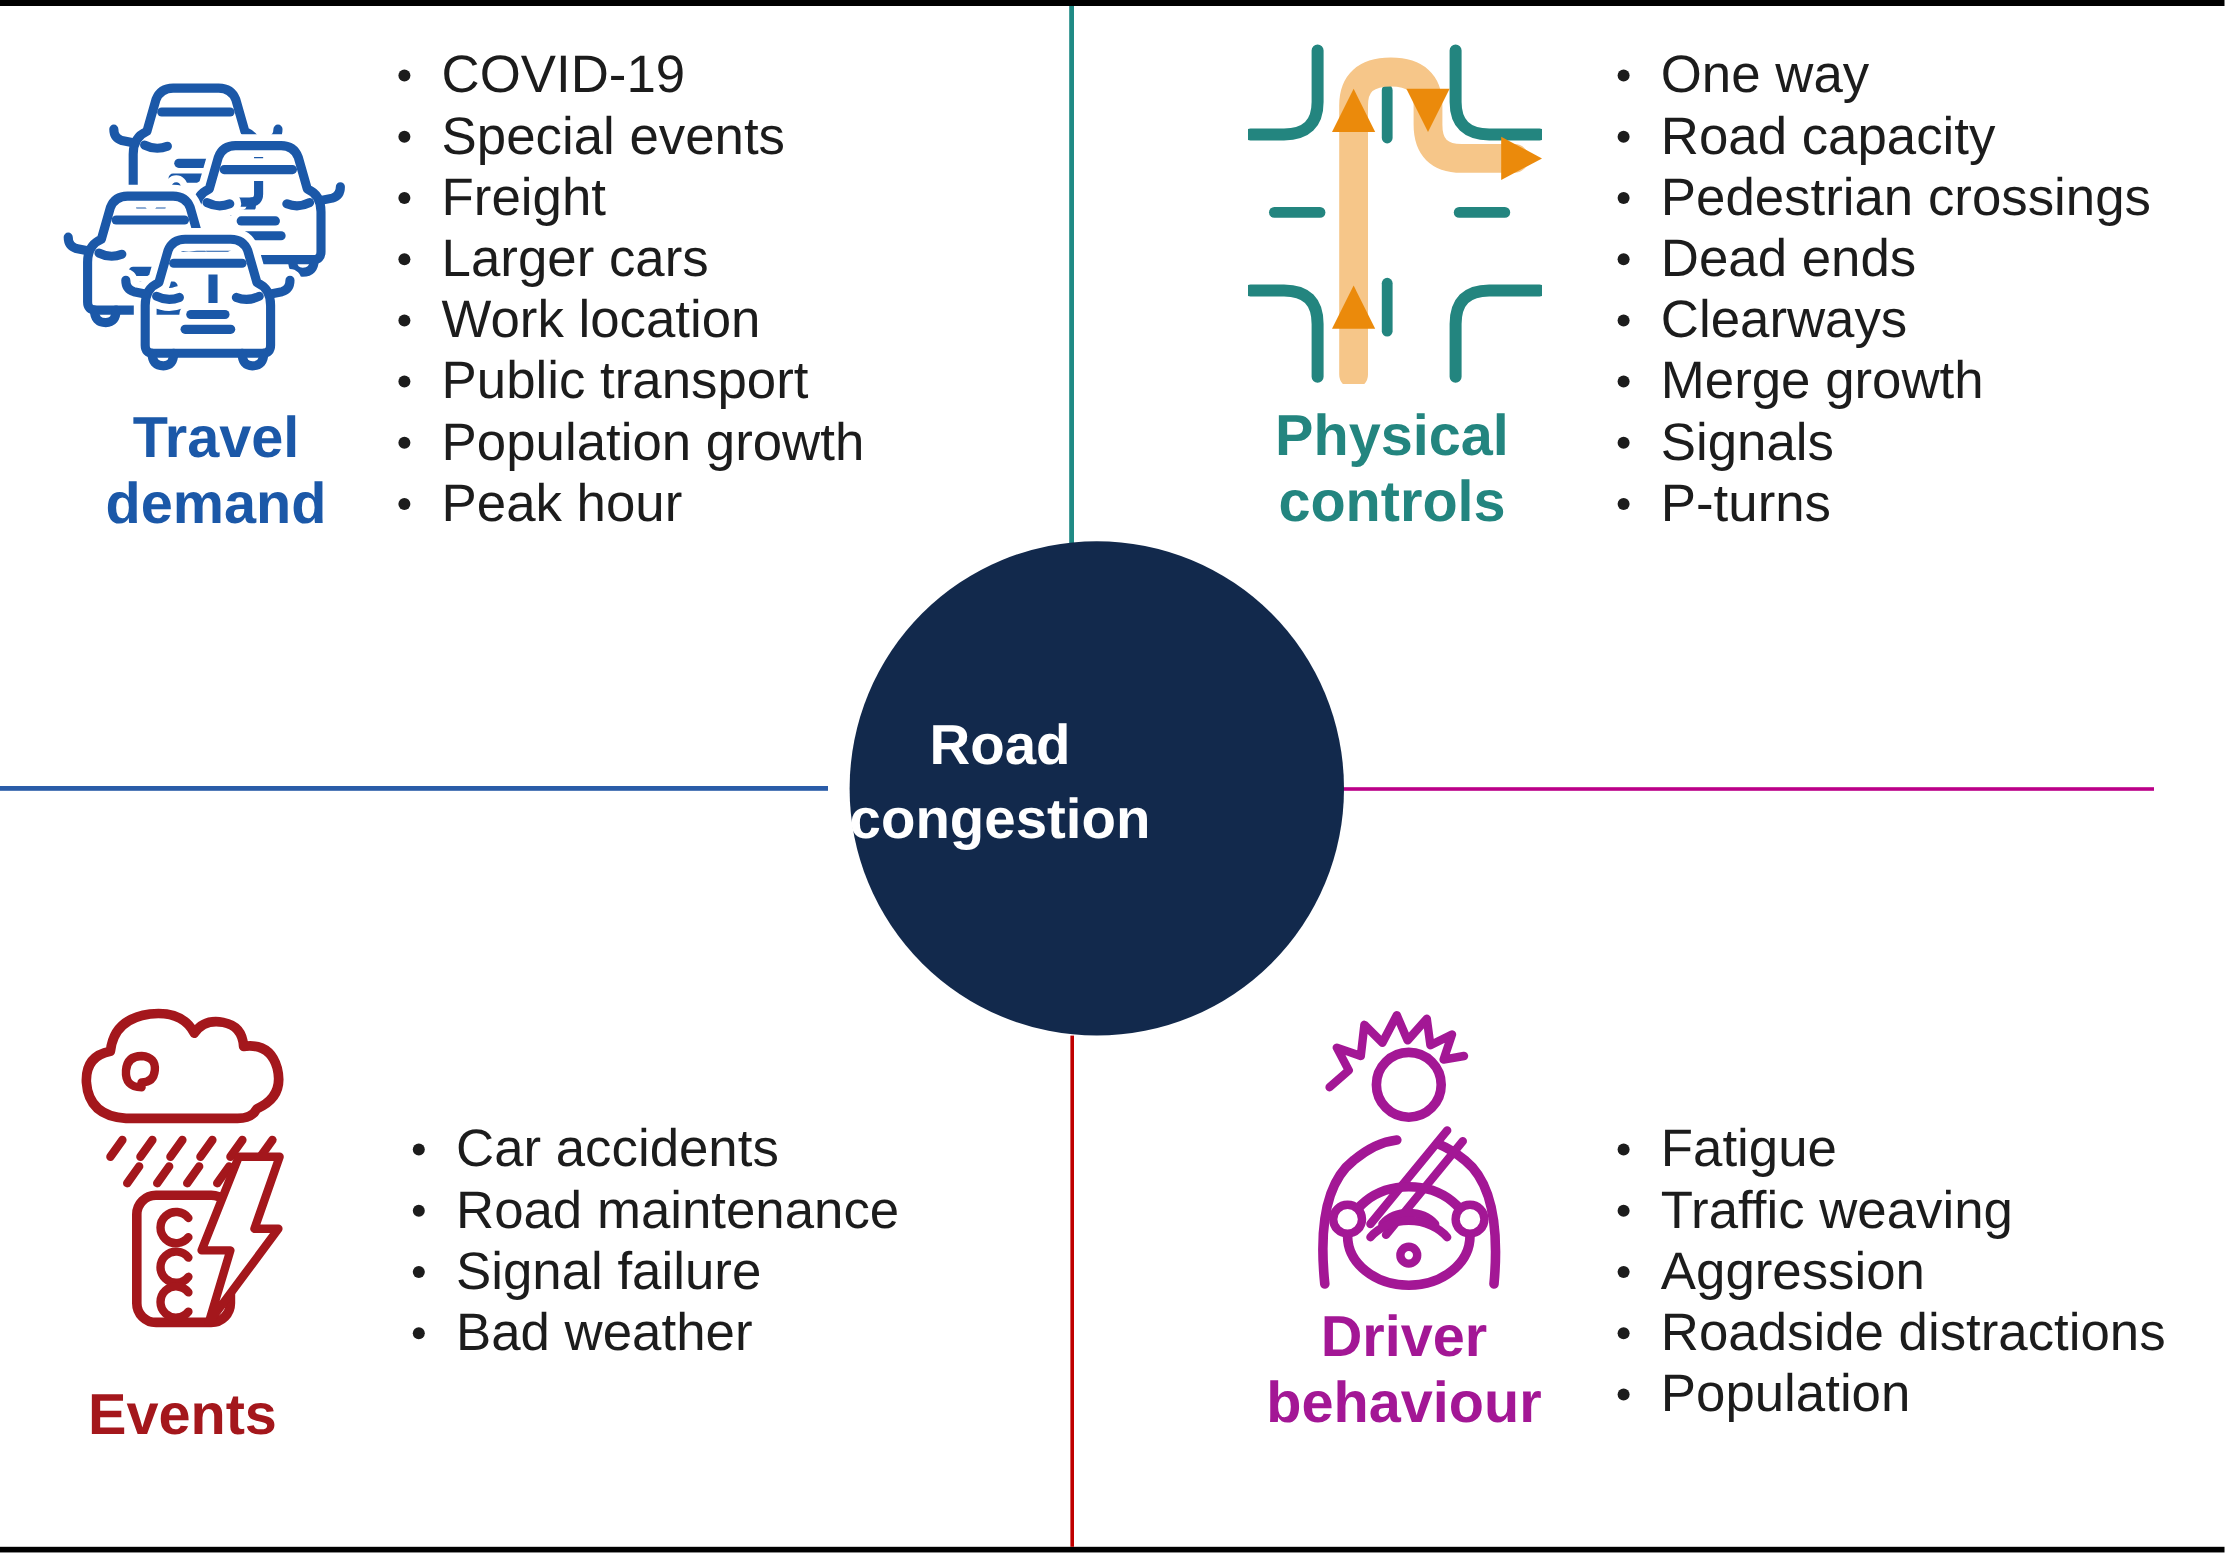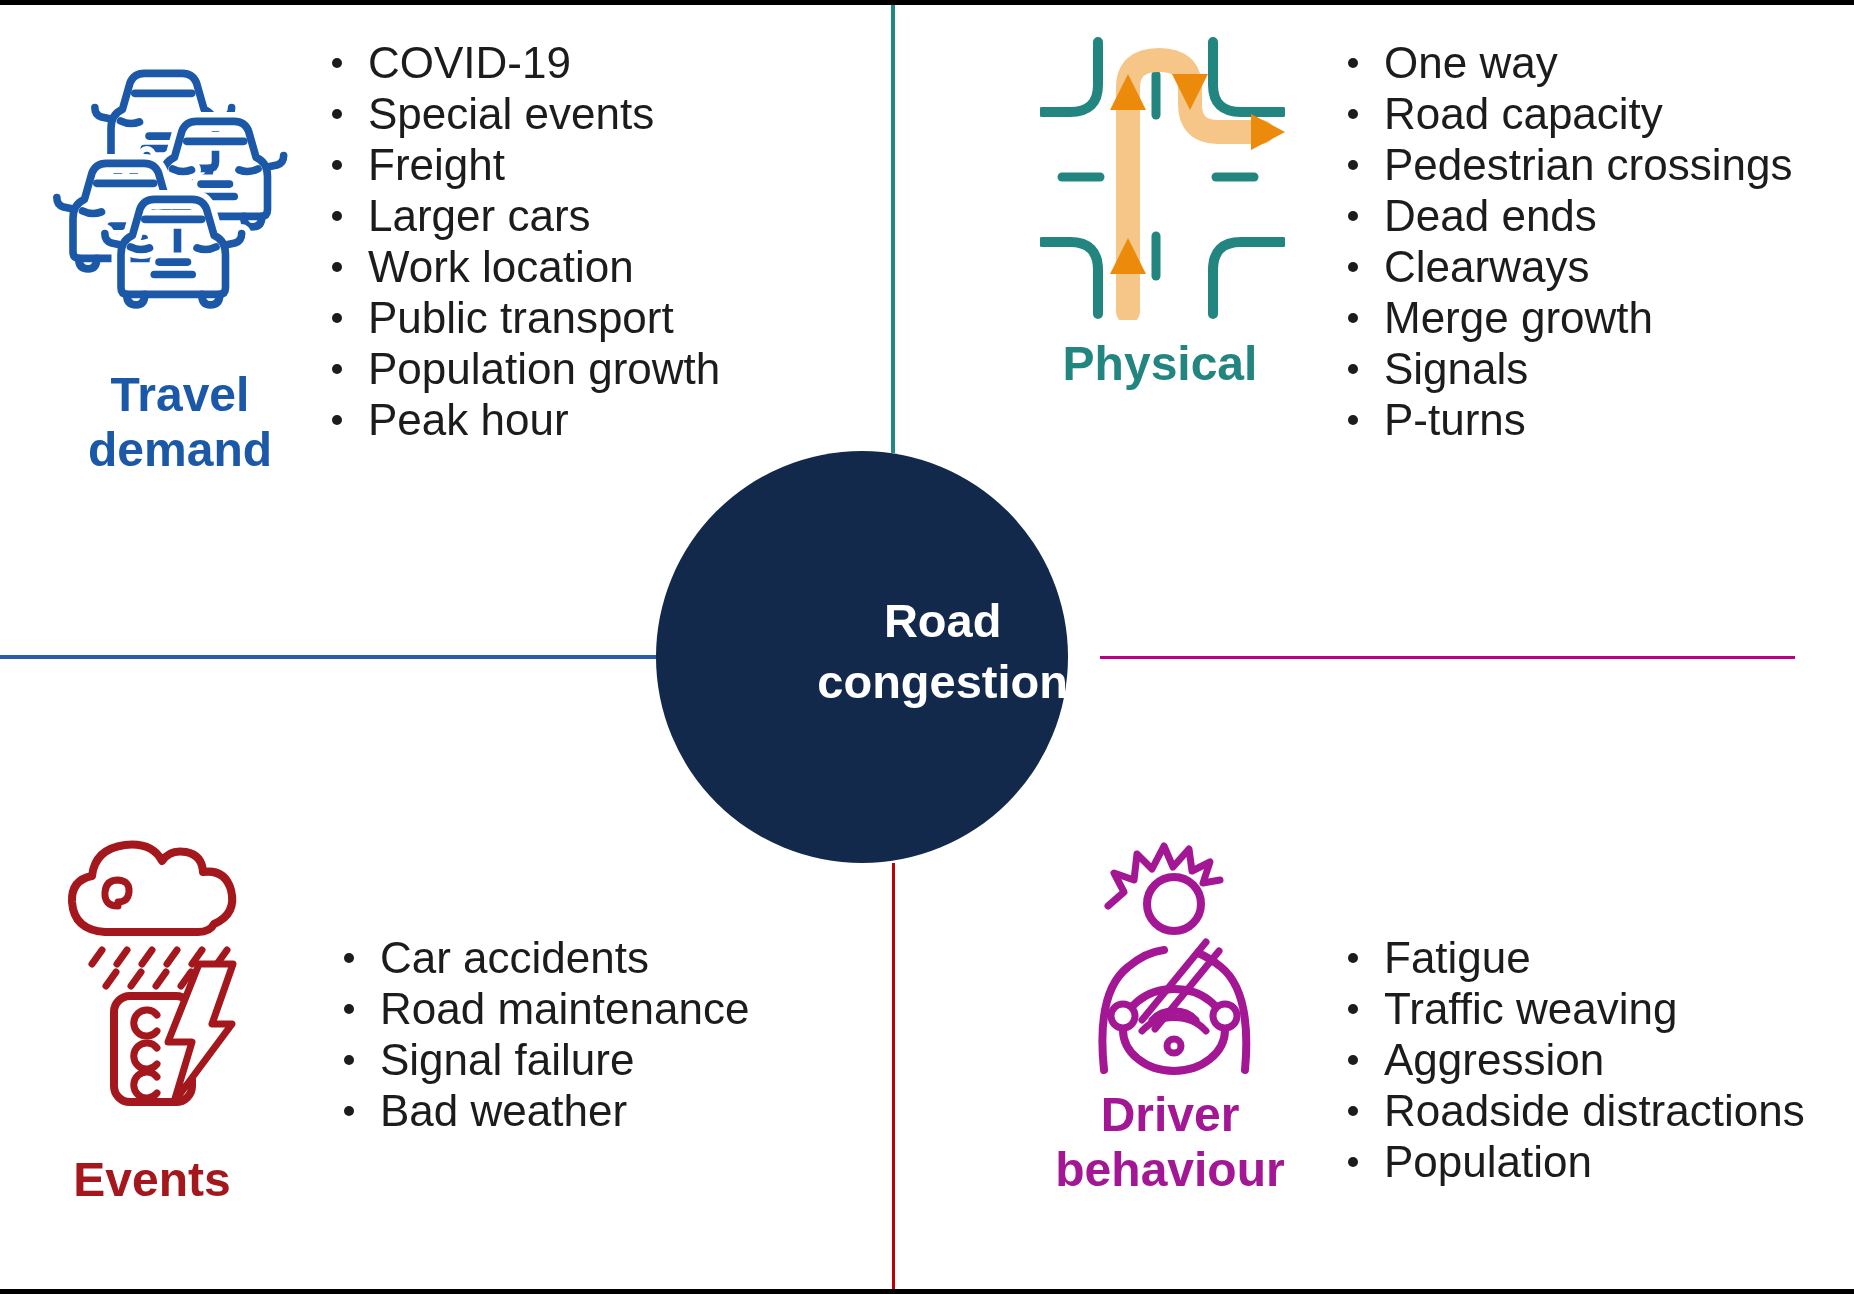--- a/index.html
+++ b/index.html
@@ -9,39 +9,39 @@
   }
   .bar{position:absolute;left:0;width:1854px;height:5px;background:var(--c-frame);}
   .bar-top{top:0;}
   .bar-bottom{top:1289px;}
   .divider{position:absolute;}
   .div-v-top{left:891px;top:5px;width:4px;height:448px;background:var(--c-line_teal);}
   .div-v-bottom{left:892px;top:863px;width:3px;height:426px;background:var(--c-line_red);}
   .div-h-left{left:0;top:655px;width:690px;height:4px;background:var(--c-line_blue);}
   .div-h-right{left:1100px;top:656px;width:695px;height:3px;background:var(--c-line_magenta);}
   .center-circle{
-    position:absolute;left:656px;top:451px;width:412px;height:412px;border-radius:50%;
-    background:var(--c-navy);display:flex;flex-direction:column;align-items:flex-end;justify-content:center;
+    position:absolute;left:708px;top:451px;width:412px;height:412px;border-radius:50%;
+    background:var(--c-navy);display:flex;flex-direction:column;align-items:flex-start;justify-content:center;
   }
   .center-circle .ctext{
     color:var(--c-white);font-size:47px;font-weight:700;line-height:61px;text-align:center;
     transform:translateY(-6px);
   }
   ul.blist{list-style:none;margin:0;padding:0;position:absolute;}
   ul.blist li{
     height:51px;display:flex;align-items:center;font-size:44px;color:var(--c-text);
     white-space:nowrap;
   }
   ul.blist .dot{width:10px;height:10px;border-radius:50%;background:var(--c-text);margin-right:26px;flex:none;}
   .list-tl{left:332px;top:37px;}
   .list-tr{left:1348px;top:37px;}
   .list-bl{left:344px;top:932px;}
   .list-br{left:1348px;top:932px;}
   .qlabel{position:absolute;font-weight:700;font-size:48px;line-height:55px;text-align:center;white-space:nowrap;}
-  .label-travel{left:40px;top:338px;width:280px;color:var(--c-blue);margin-top:29px;}
+  .label-travel{left:40px;top:338px;width:280px;color:var(--c-blue);}
   .label-physical{left:1020px;top:336px;width:280px;color:var(--c-teal);}
   .label-events{left:42px;top:1152px;width:220px;color:var(--c-red);}
   .label-driver{left:1020px;top:1087px;width:300px;color:var(--c-magenta);}
   .icon{position:absolute;}
   .icon-cars{left:52px;top:60px;}
   .icon-intersection{left:1040px;top:30px;}
   .icon-events{left:62px;top:834px;}
   .icon-driver{left:1092px;top:840px;}
   .stroke{fill:none;stroke-linecap:round;stroke-linejoin:round;}
   .car-halo{fill:none;stroke:#fff;stroke-width:20;stroke-linecap:round;stroke-linejoin:round;}
@@ -144,20 +144,21 @@
     <path class="stroke teal-dash" d="M176,147 L214,147"></path>
     <path class="stroke orange-path" d="M88,282 L88,58 Q88,30 119,30 Q150,30 150,58 L150,74 Q150,102 178,102 L222,102"></path>
     <polygon class="orange-arrow" points="88,44 70,80 106,80"></polygon>
     <polygon class="orange-arrow" points="88,208 70,244 106,244"></polygon>
     <polygon class="orange-arrow" points="150,80 132,44 168,44"></polygon>
     <polygon class="orange-arrow" points="245,102 211,84 211,120"></polygon>
   </svg>
 
   <div class="qlabel label-physical">
     <div>Physical</div>
+    <div>controls</div>
   </div>
 
   <ul class="blist list-tr">
     <li>
         <span class="dot"></span>
         <span>One way</span>
       </li>
     <li>
         <span class="dot"></span>
         <span>Road capacity</span>

